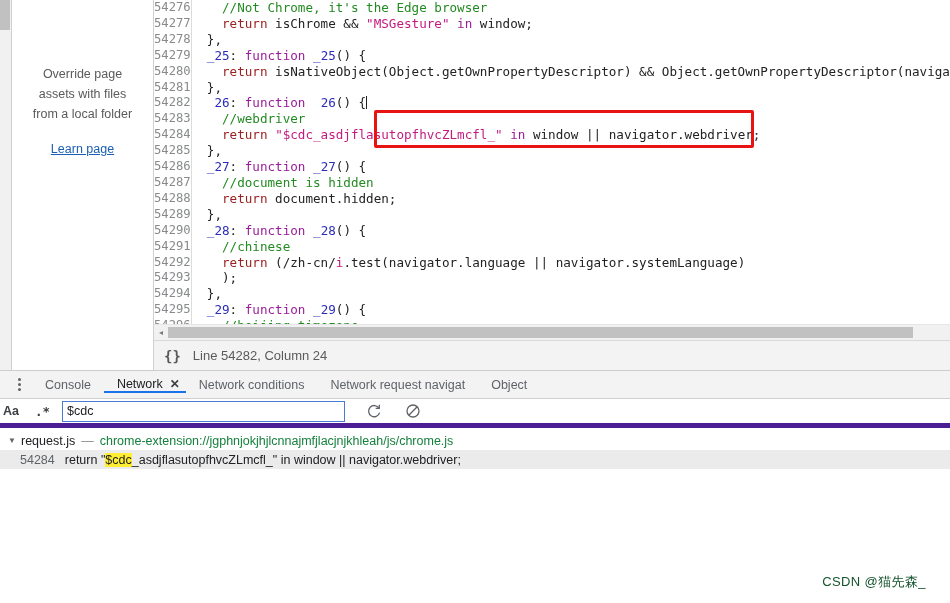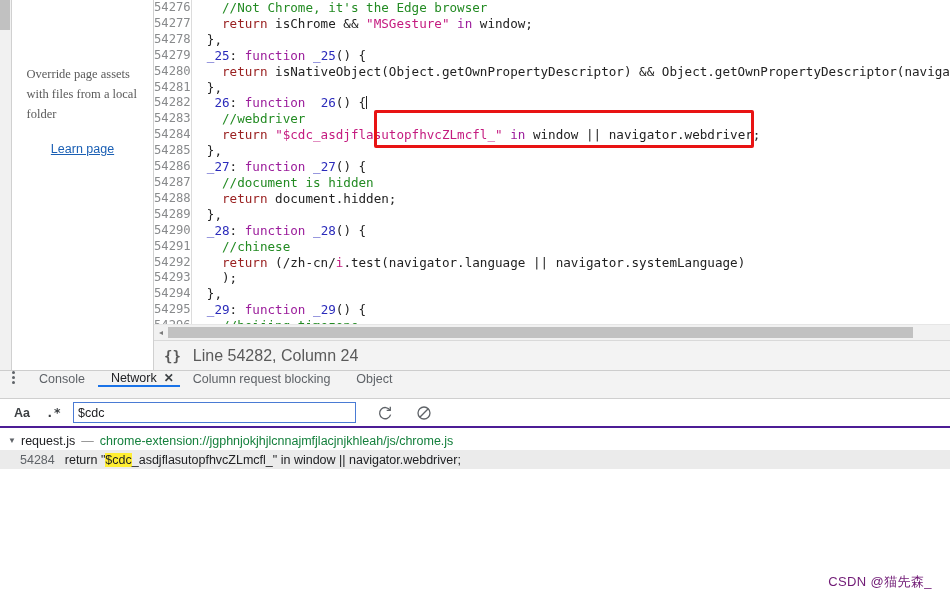--- a/index.html
+++ b/index.html
@@ -58,24 +58,25 @@
     border-right: 1px solid #d0d0d0;
     background: #fff;
     display: flex;
     flex-direction: column;
     align-items: center;
     padding-top: 64px;
     box-sizing: border-box;
   }
   .overrides-text {
     width: 112px;
+    text-align: center;
     font-size: 12.5px;
     line-height: 20px;
     color: #5a5a5a;
-    font-family: Liberation Serif, serif;
+    font-family: Liberation Sans, sans-serif;
   }
   .overrides-link {
     margin-top: 18px;
     font-size: 12.5px;
     color: #1a5fb4;
     text-decoration: underline;
     cursor: pointer;
   }
 
   
@@ -197,40 +198,41 @@
     box-sizing: border-box;
   }
   .status-bar .braces {
     font-family: "DejaVu Sans Mono", "Liberation Mono", monospace;
     font-size: 14px;
     color: #5a5a5a;
     font-weight: bold;
     margin-right: 12px;
   }
   .status-bar .pos {
-    font-size: 16px;
+    font-size: 13px;
     color: #5a5a5a;
   }
 
   
   .drawer {
     flex: 1 1 auto;
     display: flex;
     flex-direction: column;
     background: #fff;
     min-height: 0;
   }
 
   .drawer-tabs {
     height: 28px;
     flex: 0 0 28px;
     background: #f3f3f3;
     border-bottom: 1px solid #cfcfcf;
     display: flex;
-    align-items: flex-start;
+    align-items: center;
+    padding-left: 6px;
     box-sizing: border-box;
   }
   .kebab {
     width: 26px;
     display: flex;
     flex-direction: column;
     align-items: center;
     justify-content: center;
     gap: 2px;
     cursor: pointer;
@@ -262,24 +264,24 @@
     font-size: 12px;
     color: #3c4043;
     font-weight: bold;
   }
 
   
   .search-toolbar {
     height: 29px;
     flex: 0 0 29px;
     background: #fff;
-    border-bottom: 2px solid #4c1d95;
-    display: flex;
-    align-items: center;
-    padding-left: 14px;
+    border-bottom: 5px solid #4c1d95;
+    display: flex;
+    align-items: center;
+    padding-left: 3px;
     box-sizing: border-box;
   }
   .tb-btn {
     font-size: 12.5px;
     color: #3c4043;
     font-weight: bold;
     margin-right: 16px;
     cursor: pointer;
     font-family: "Liberation Sans", sans-serif;
   }
@@ -350,24 +352,24 @@
   .result-row .rln {
     color: #5f6368;
     margin-right: 10px;
   }
   .result-row .rtext { white-space: pre; }
   .hl { background: #ffee33; }
 
   
   .watermark {
     position: absolute;
-    right: 18px;
+    right: 24px;
     bottom: 12px;
     font-size: 13px;
-    color: #701a75;
+    color: #14532d;
     letter-spacing: 0.4px;
     user-select: none;
     font-family: "Liberation Sans", sans-serif;
   }
 </style>
 </head>
 <body>
 
 <div id="app">
 
@@ -416,21 +418,24 @@
       </div>
       <div id="drawer-tabs-host" style="display:flex;align-items:stretch;">
           <div class="dtab">
             <span>Console</span>
           </div>
           <div class="dtab active">
             <span>Network</span>
             <span class="tab-close">✕</span>
           </div>
           <div class="dtab">
-            <span>Column request blocking</span>
+            <span>Network conditions</span>
+          </div>
+          <div class="dtab">
+            <span>Network request navigat</span>
           </div>
           <div class="dtab">
             <span>Object</span>
           </div>
         </div>
     </div>
 
     <div class="search-toolbar">
       <span class="tb-btn">Aa</span>
       <span class="tb-btn regex">.*</span>

